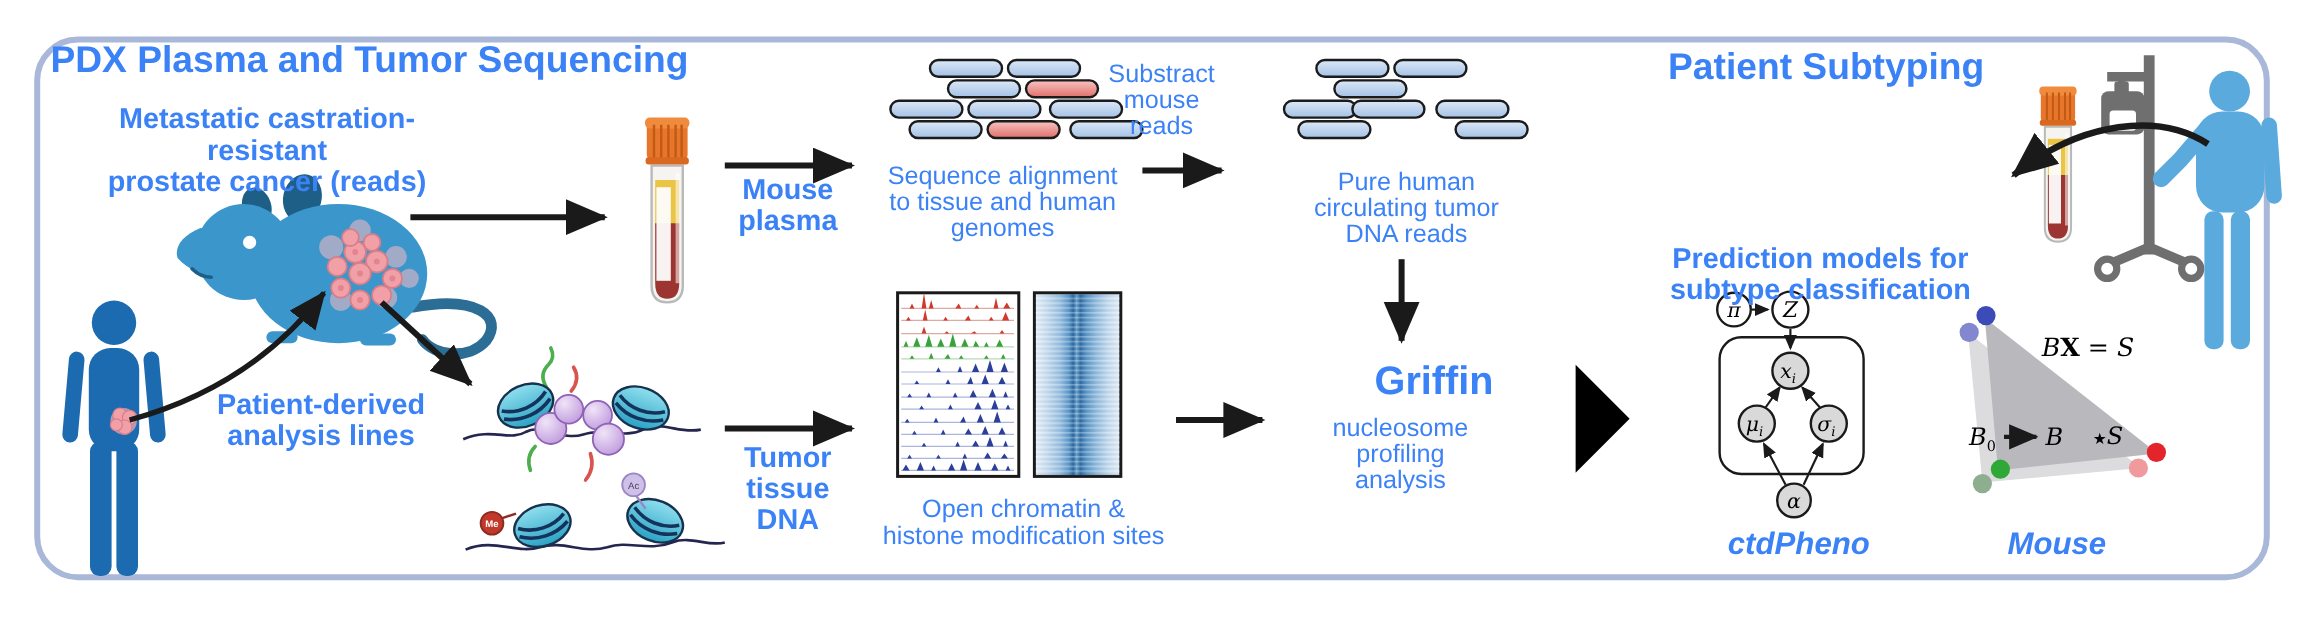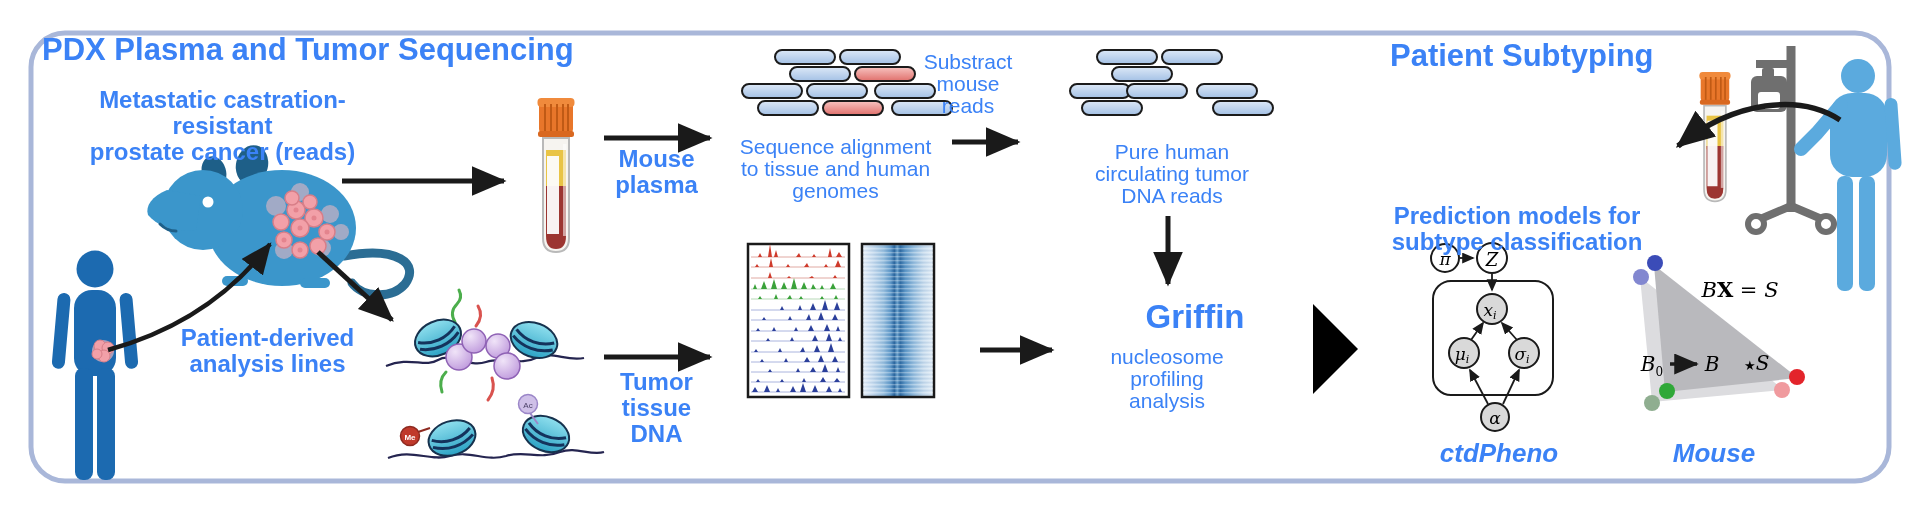--- a/index.html
+++ b/index.html
@@ -355,20 +355,22 @@
 DNA</div>
 <div class="lbl t19" id="t-seqalign">Sequence alignment
 to tissue and human
 genomes</div>
 <div class="lbl t19" id="t-substract">Substract
 mouse
 reads</div>
 <div class="lbl t19" id="t-pure">Pure human
 circulating tumor
 DNA reads</div>
+<div class="lbl t19" id="t-openchrom">Open chromatin &amp;
+histone modification sites</div>
 <div class="lbl t33b" id="t-griffin">Griffin</div>
 <div class="lbl t19" id="t-griffinsub">nucleosome
 profiling
 analysis</div>
 <div class="lbl t24b" id="t-prediction">Prediction models for
 subtype classification</div>
 <div class="lbl model-lbl" id="t-ctdpheno">ctdPheno</div>
 <div class="lbl model-lbl" id="t-keraon">Mouse</div>
 
 </div>

